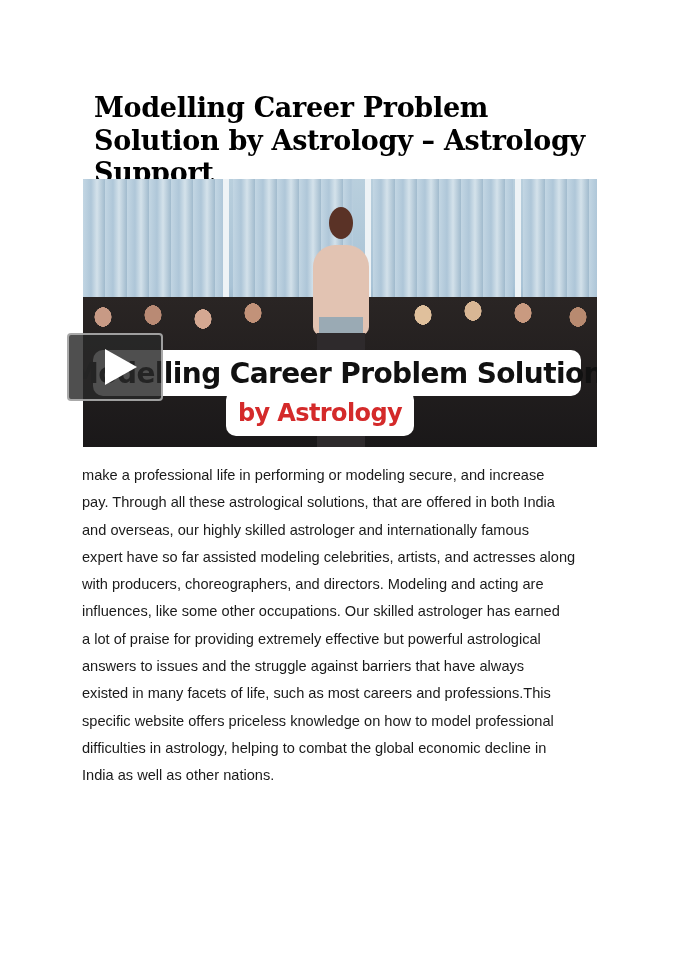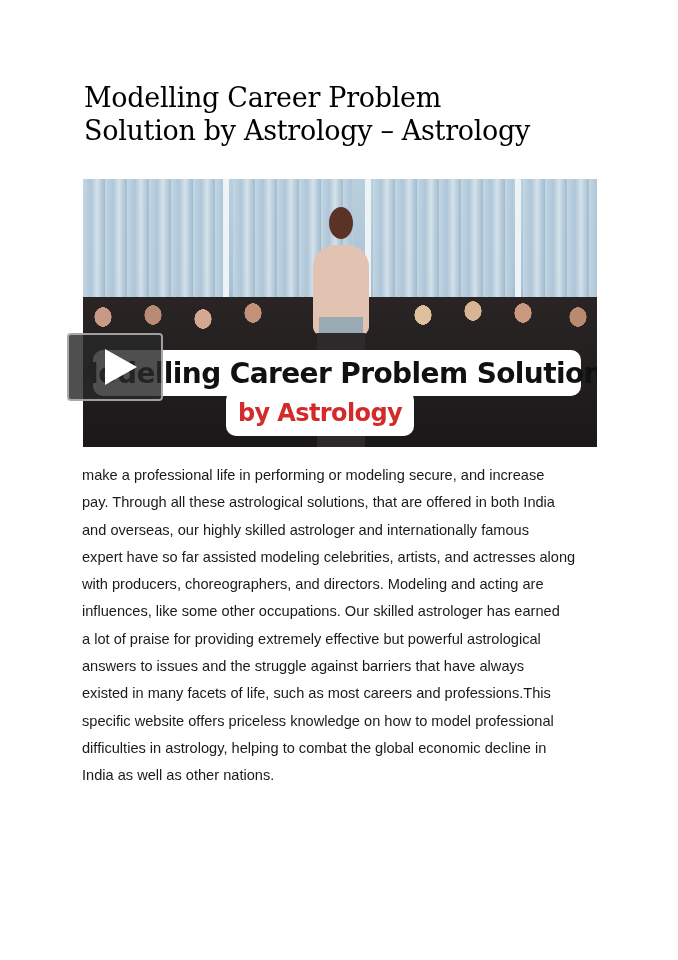--- a/index.html
+++ b/index.html
@@ -11,23 +11,23 @@
       width: 678px;
       height: 960px;
       position: relative;
       overflow: hidden;
     }
     .title {
       position: absolute;
       left: 82px;
       top: 80px;
       width: 520px;
-      margin: 2px;
+      margin: 12px;
       font-family: "DejaVu Serif", "Liberation Serif", serif;
-      font-weight: normal;
+      font-weight: bold;
       font-size: 27px;
       line-height: 32.5px;
       color: #000;
       letter-spacing: -0.3px;
     }
     .hero {
       position: absolute;
       left: 83px;
       top: 179px;
       width: 514px;
@@ -180,20 +180,21 @@
       display: block;
       white-space: nowrap;
     }
   </style>
 </head>
 <body>
 
 <h1 class="title">
   <span style="display:block">Modelling Career Problem</span>
   <span style="display:block">Solution by Astrology – Astrology</span>
+  <span style="display:block">Support</span>
 </h1>
 
 <div class="hero" title="Model walking runway in front of seated audience">
   <div class="window" style="left:0;width:140px;"></div>
   <div class="window" style="left:150px;width:120px;"></div>
   <div class="window" style="left:290px;width:140px;"></div>
   <div class="window" style="left:440px;width:74px;"></div>
   <div class="mullion" style="left:140px;"></div>
   <div class="mullion" style="left:282px;"></div>
   <div class="mullion" style="left:432px;"></div>

